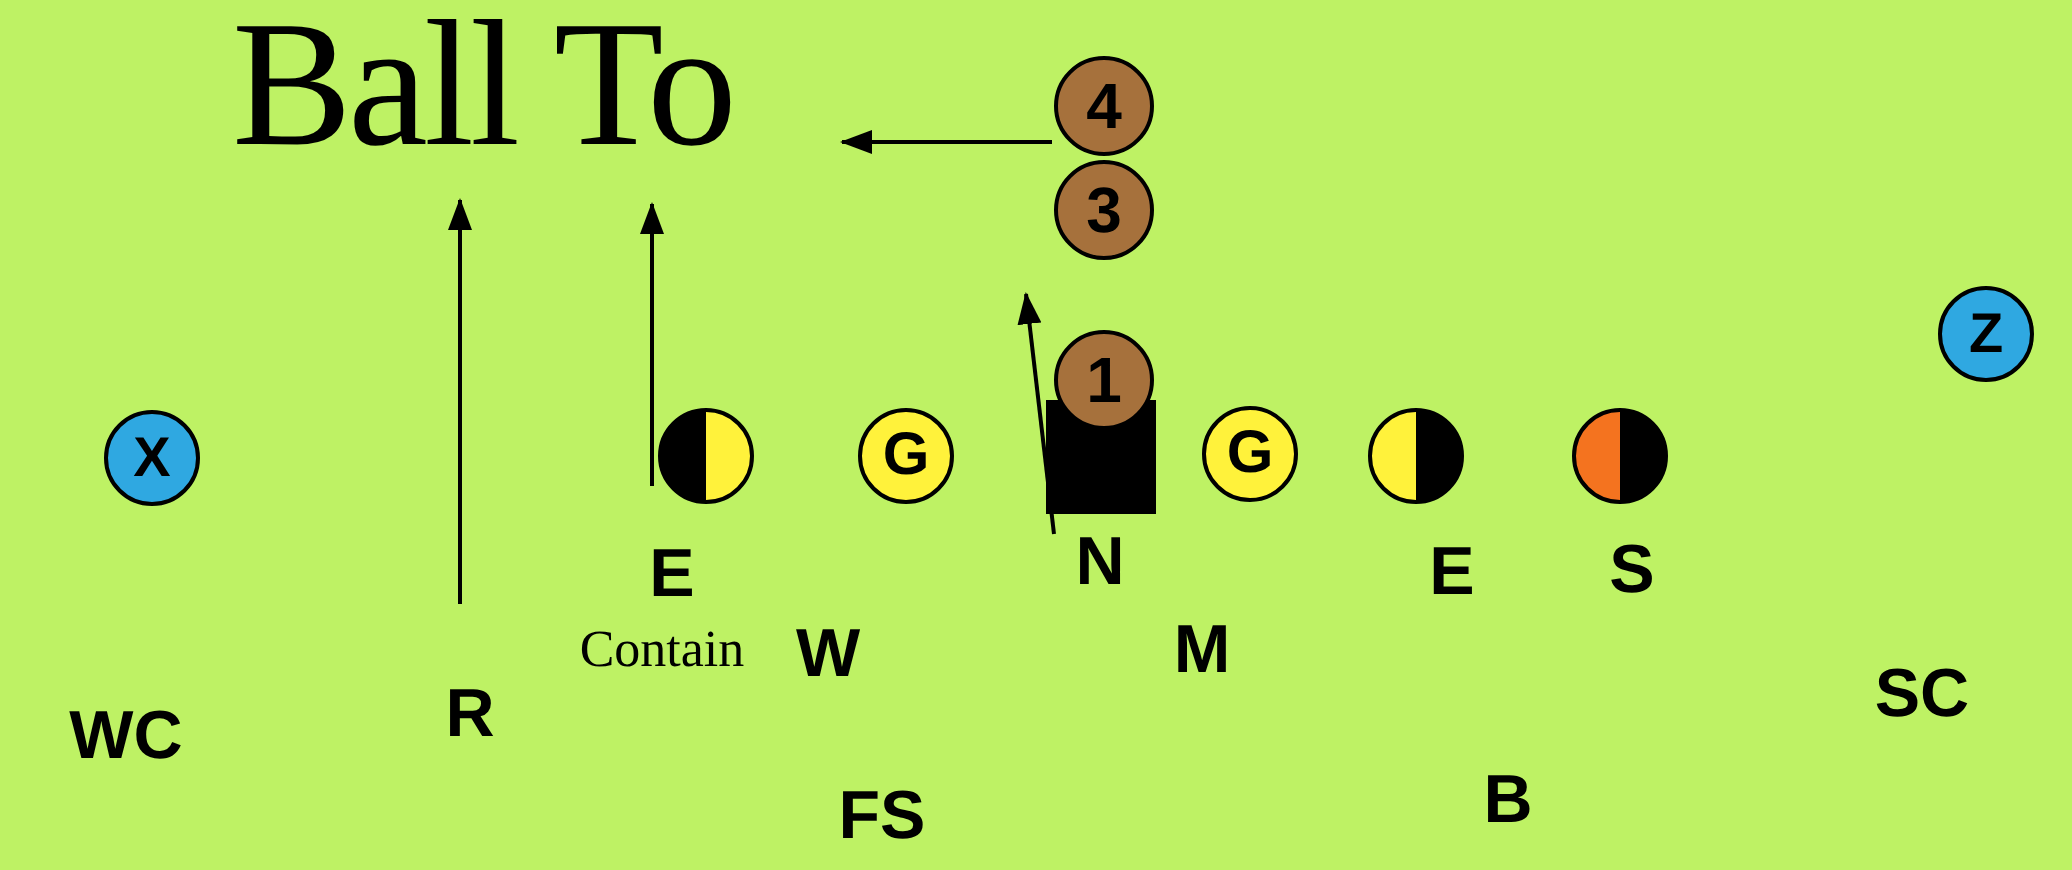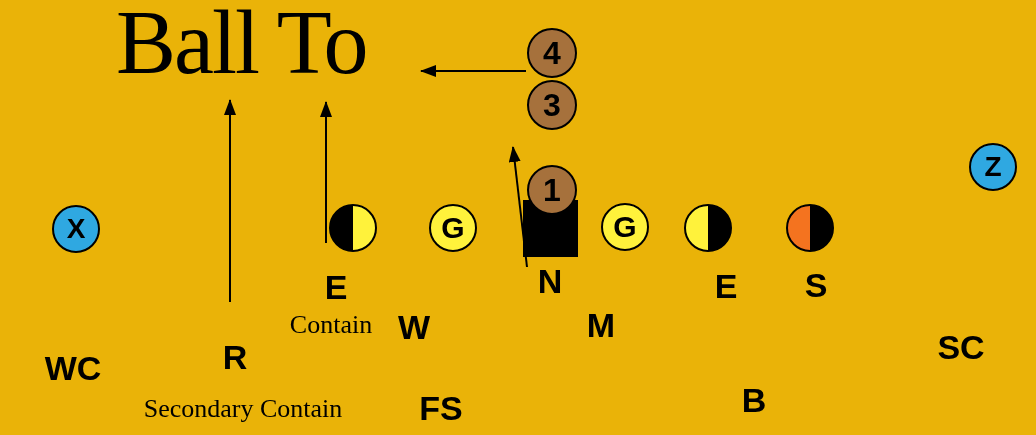--- a/index.html
+++ b/index.html
@@ -1,17 +1,17 @@
 <!DOCTYPE html>
 <html><head>
 <meta charset="utf-8">
 <style>
   html,body{margin:0;padding:0;background:#fff;}
   .stage{
-    position:relative;width:1036px;height:435px;background:#eab308;
+    position:relative;width:1036px;height:435px;background:#bef264;
     font-family:"Liberation Sans",sans-serif;overflow:hidden;
   }
   .title{
     position:absolute;left:116px;top:-2px;z-index:1;
     font-family:"Liberation Serif",serif;font-size:90px;line-height:1;
     color:#000;white-space:nowrap;letter-spacing:-2px;
   }
   svg.arrows{position:absolute;left:0;top:0;z-index:5;}
   .player{
     position:absolute;display:flex;align-items:center;justify-content:center;
@@ -81,21 +81,20 @@
     <span class="plabel num">4</span>
   </div>
 
   <div class="pos" style="left:336px;top:287px">E</div>
   <div class="pos" style="left:550px;top:281px">N</div>
   <div class="pos" style="left:601px;top:325px">M</div>
   <div class="pos" style="left:726px;top:286px">E</div>
   <div class="pos" style="left:816px;top:285px">S</div>
   <div class="pos" style="left:414px;top:327px">W</div>
   <div class="pos" style="left:235px;top:357px">R</div>
-  <div class="pos" style="left:73px;top:368px">WC</div>
+  <div class="pos" style="left:63px;top:368px">WC</div>
   <div class="pos" style="left:441px;top:408px">FS</div>
   <div class="pos" style="left:754px;top:400px">B</div>
   <div class="pos" style="left:961px;top:347px">SC</div>
 
   <div class="note" style="left:331px;top:325px">Contain</div>
-  <div class="note" style="left:243px;top:409px">Secondary Contain</div>
 
 </div>
 
 </body></html>

